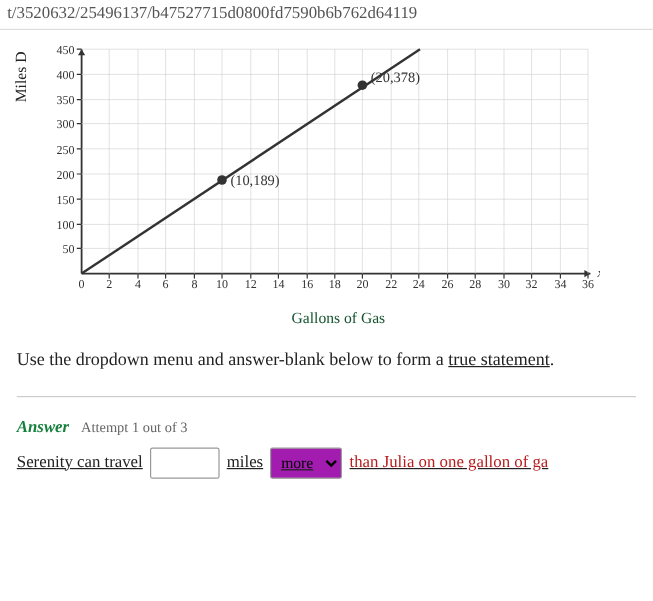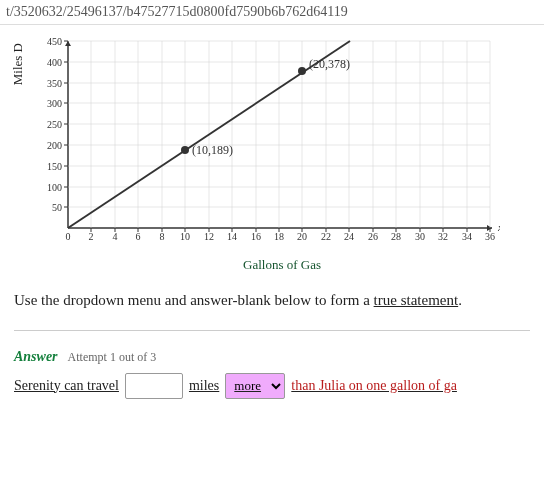--- a/index.html
+++ b/index.html
@@ -104,21 +104,21 @@
       font-size: 14px;
       font-family: Georgia, serif;
     }
     .dropdown-select {
       height: 26px;
       border: 1px solid #999;
       border-radius: 2px;
       font-size: 13px;
       font-family: Georgia, serif;
       padding: 0 4px;
-      background: #f0abfc;
+      background: #a21caf;
       cursor: pointer;
     }
     .after-text {
       font-size: 14px;
       color: #b91c1c;
       white-space: nowrap;
     }
   </style>
 </head>
 <body>

